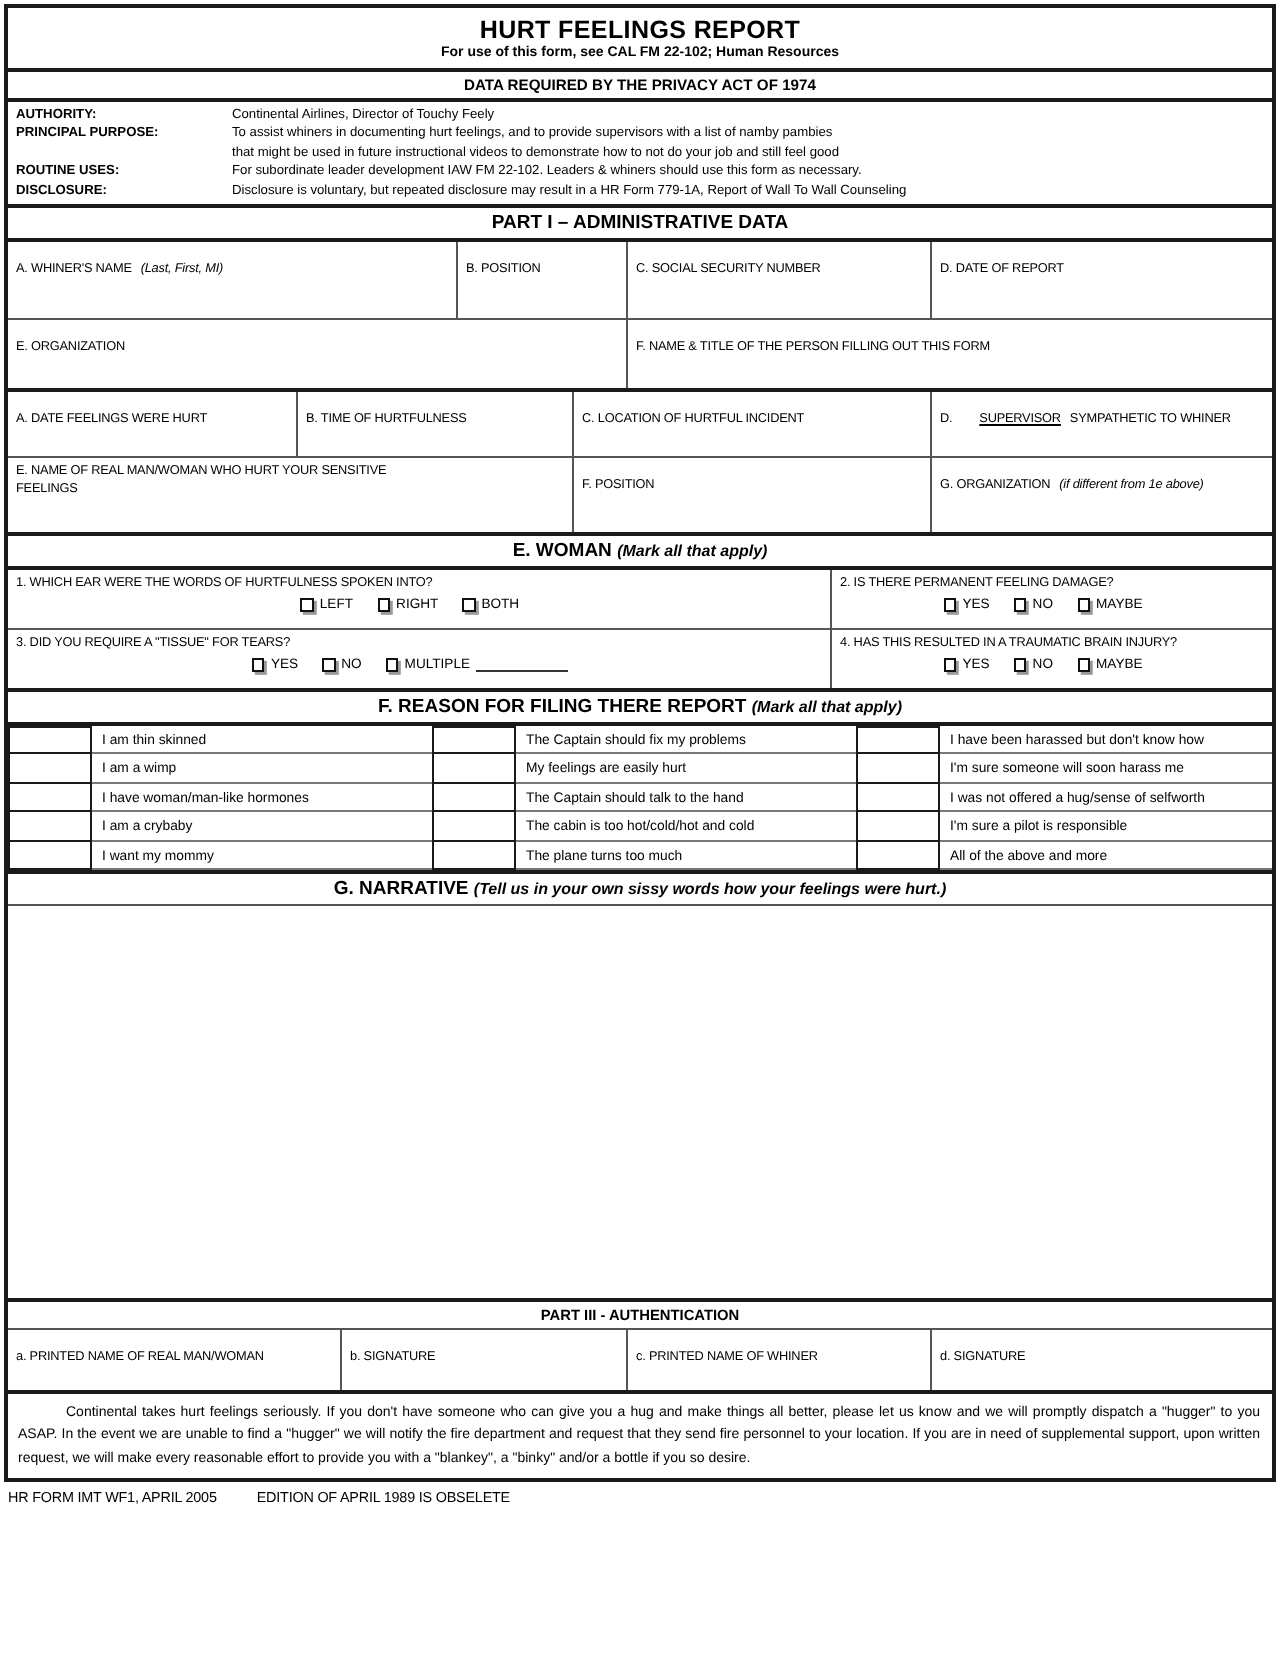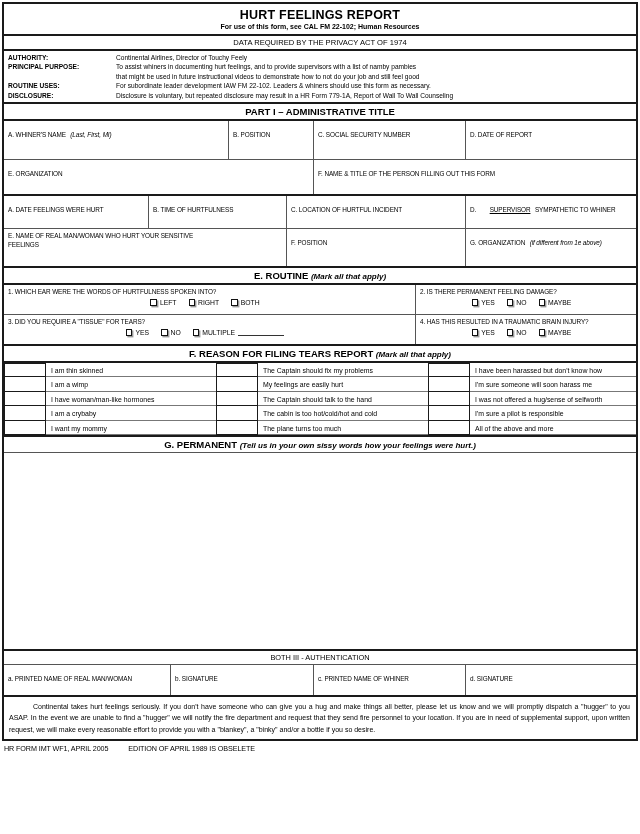--- a/index.html
+++ b/index.html
@@ -27,21 +27,21 @@
   
   .title{
     text-align:center;font-weight:bold;font-size:12.5px;
     padding:4px 0 1px 0;letter-spacing:.2px;
   }
   .subtitle{
     text-align:center;font-weight:bold;font-size:7px;
     padding:0 0 4px 0;
   }
   .bandhead{
-    text-align:center;font-weight:normal;font-size:7.6px;
+    text-align:center;font-weight:bold;font-size:7.6px;
     padding:2px 0 2px 0;
   }
   .sectionhead{
     text-align:center;font-weight:bold;font-size:9.5px;
     padding:2px 0 2px 0;
   }
   .sectionhead .note{font-size:8px;font-style:italic;font-weight:bold;}
 
   
   .privacy{padding:2px 0 2px 0;}
@@ -117,21 +117,21 @@
     <div class="prow">
       <div class="pkey">ROUTINE USES:</div>
       <div class="pval">For subordinate leader development IAW FM 22-102. Leaders &amp; whiners should use this form as necessary.</div>
     </div>
     <div class="prow">
       <div class="pkey">DISCLOSURE:</div>
       <div class="pval">Disclosure is voluntary, but repeated disclosure may result in a HR Form 779-1A, Report of Wall To Wall Counseling</div>
     </div>
   </div>
 
-  <div class="sectionhead bb2">PART I – ADMINISTRATIVE TITLE</div>
+  <div class="sectionhead bb2">PART I – ADMINISTRATIVE DATA</div>
 
   <div class="row bb" style="height:38px;">
     <div class="cell br" style="width:225px;">
       <span class="lbl">A. WHINER'S NAME</span>
       <span class="lbl ital">(Last, First, MI)</span>
     </div>
     <div class="cell br" style="width:85px;">
       <span class="lbl">B. POSITION</span>
     </div>
     <div class="cell br" style="width:152px;">
@@ -177,21 +177,21 @@
     <div class="cell br" style="width:179px;">
       <span class="lbl">F. POSITION</span>
     </div>
     <div class="cell" style="flex:1;">
       <span class="lbl">G. ORGANIZATION</span>
       <span class="lbl ital">(if different from 1e above)</span>
     </div>
   </div>
 
   <div class="sectionhead bb2">
-    <span>E. ROUTINE</span>
+    <span>E. WOMAN</span>
     <span class="note">(Mark all that apply)</span>
   </div>
 
   <div class="row bb" style="height:29px;">
     <div class="cell br" style="width:412px;">
       <div class="lbl">1. WHICH EAR WERE THE WORDS OF HURTFULNESS SPOKEN INTO?</div>
       <div class="cbline">
         <span class="cbgroup">
           <span class="cb"></span>
           <span class="cbtxt">LEFT</span>
@@ -257,21 +257,21 @@
         </span>
         <span class="cbgroup">
           <span class="cb"></span>
           <span class="cbtxt">MAYBE</span>
         </span>
       </div>
     </div>
   </div>
 
   <div class="sectionhead bb2">
-    <span>F. REASON FOR FILING TEARS REPORT</span>
+    <span>F. REASON FOR FILING THERE REPORT</span>
     <span class="note">(Mark all that apply)</span>
   </div>
 
   <div class="reason bb2">
 
     <div class="rcol" style="width:212px;">
       <div class="rrow">
         <div class="rbox first"></div>
         <div class="rtxt">I am thin skinned</div>
       </div>
@@ -334,26 +334,26 @@
         <div class="rtxt">I'm sure a pilot is responsible</div>
       </div>
       <div class="rrow">
         <div class="rbox"></div>
         <div class="rtxt">All of the above and more</div>
       </div>
     </div>
   </div>
 
   <div class="sectionhead bb">
-    <span>G. PERMANENT</span>
+    <span>G. NARRATIVE</span>
     <span class="note">(Tell us in your own sissy words how your feelings were hurt.)</span>
   </div>
   <div class="narr bb2"></div>
 
-  <div class="bandhead bb" style="font-size:7.4px;">BOTH III - AUTHENTICATION</div>
+  <div class="bandhead bb" style="font-size:7.4px;">PART III - AUTHENTICATION</div>
 
   <div class="row bb2" style="height:30px;">
     <div class="cell br" style="width:167px;">
       <span class="lbl">a. PRINTED NAME OF REAL MAN/WOMAN</span>
     </div>
     <div class="cell br" style="width:143px;">
       <span class="lbl">b. SIGNATURE</span>
     </div>
     <div class="cell br" style="width:152px;">
       <span class="lbl">c. PRINTED NAME OF WHINER</span>

